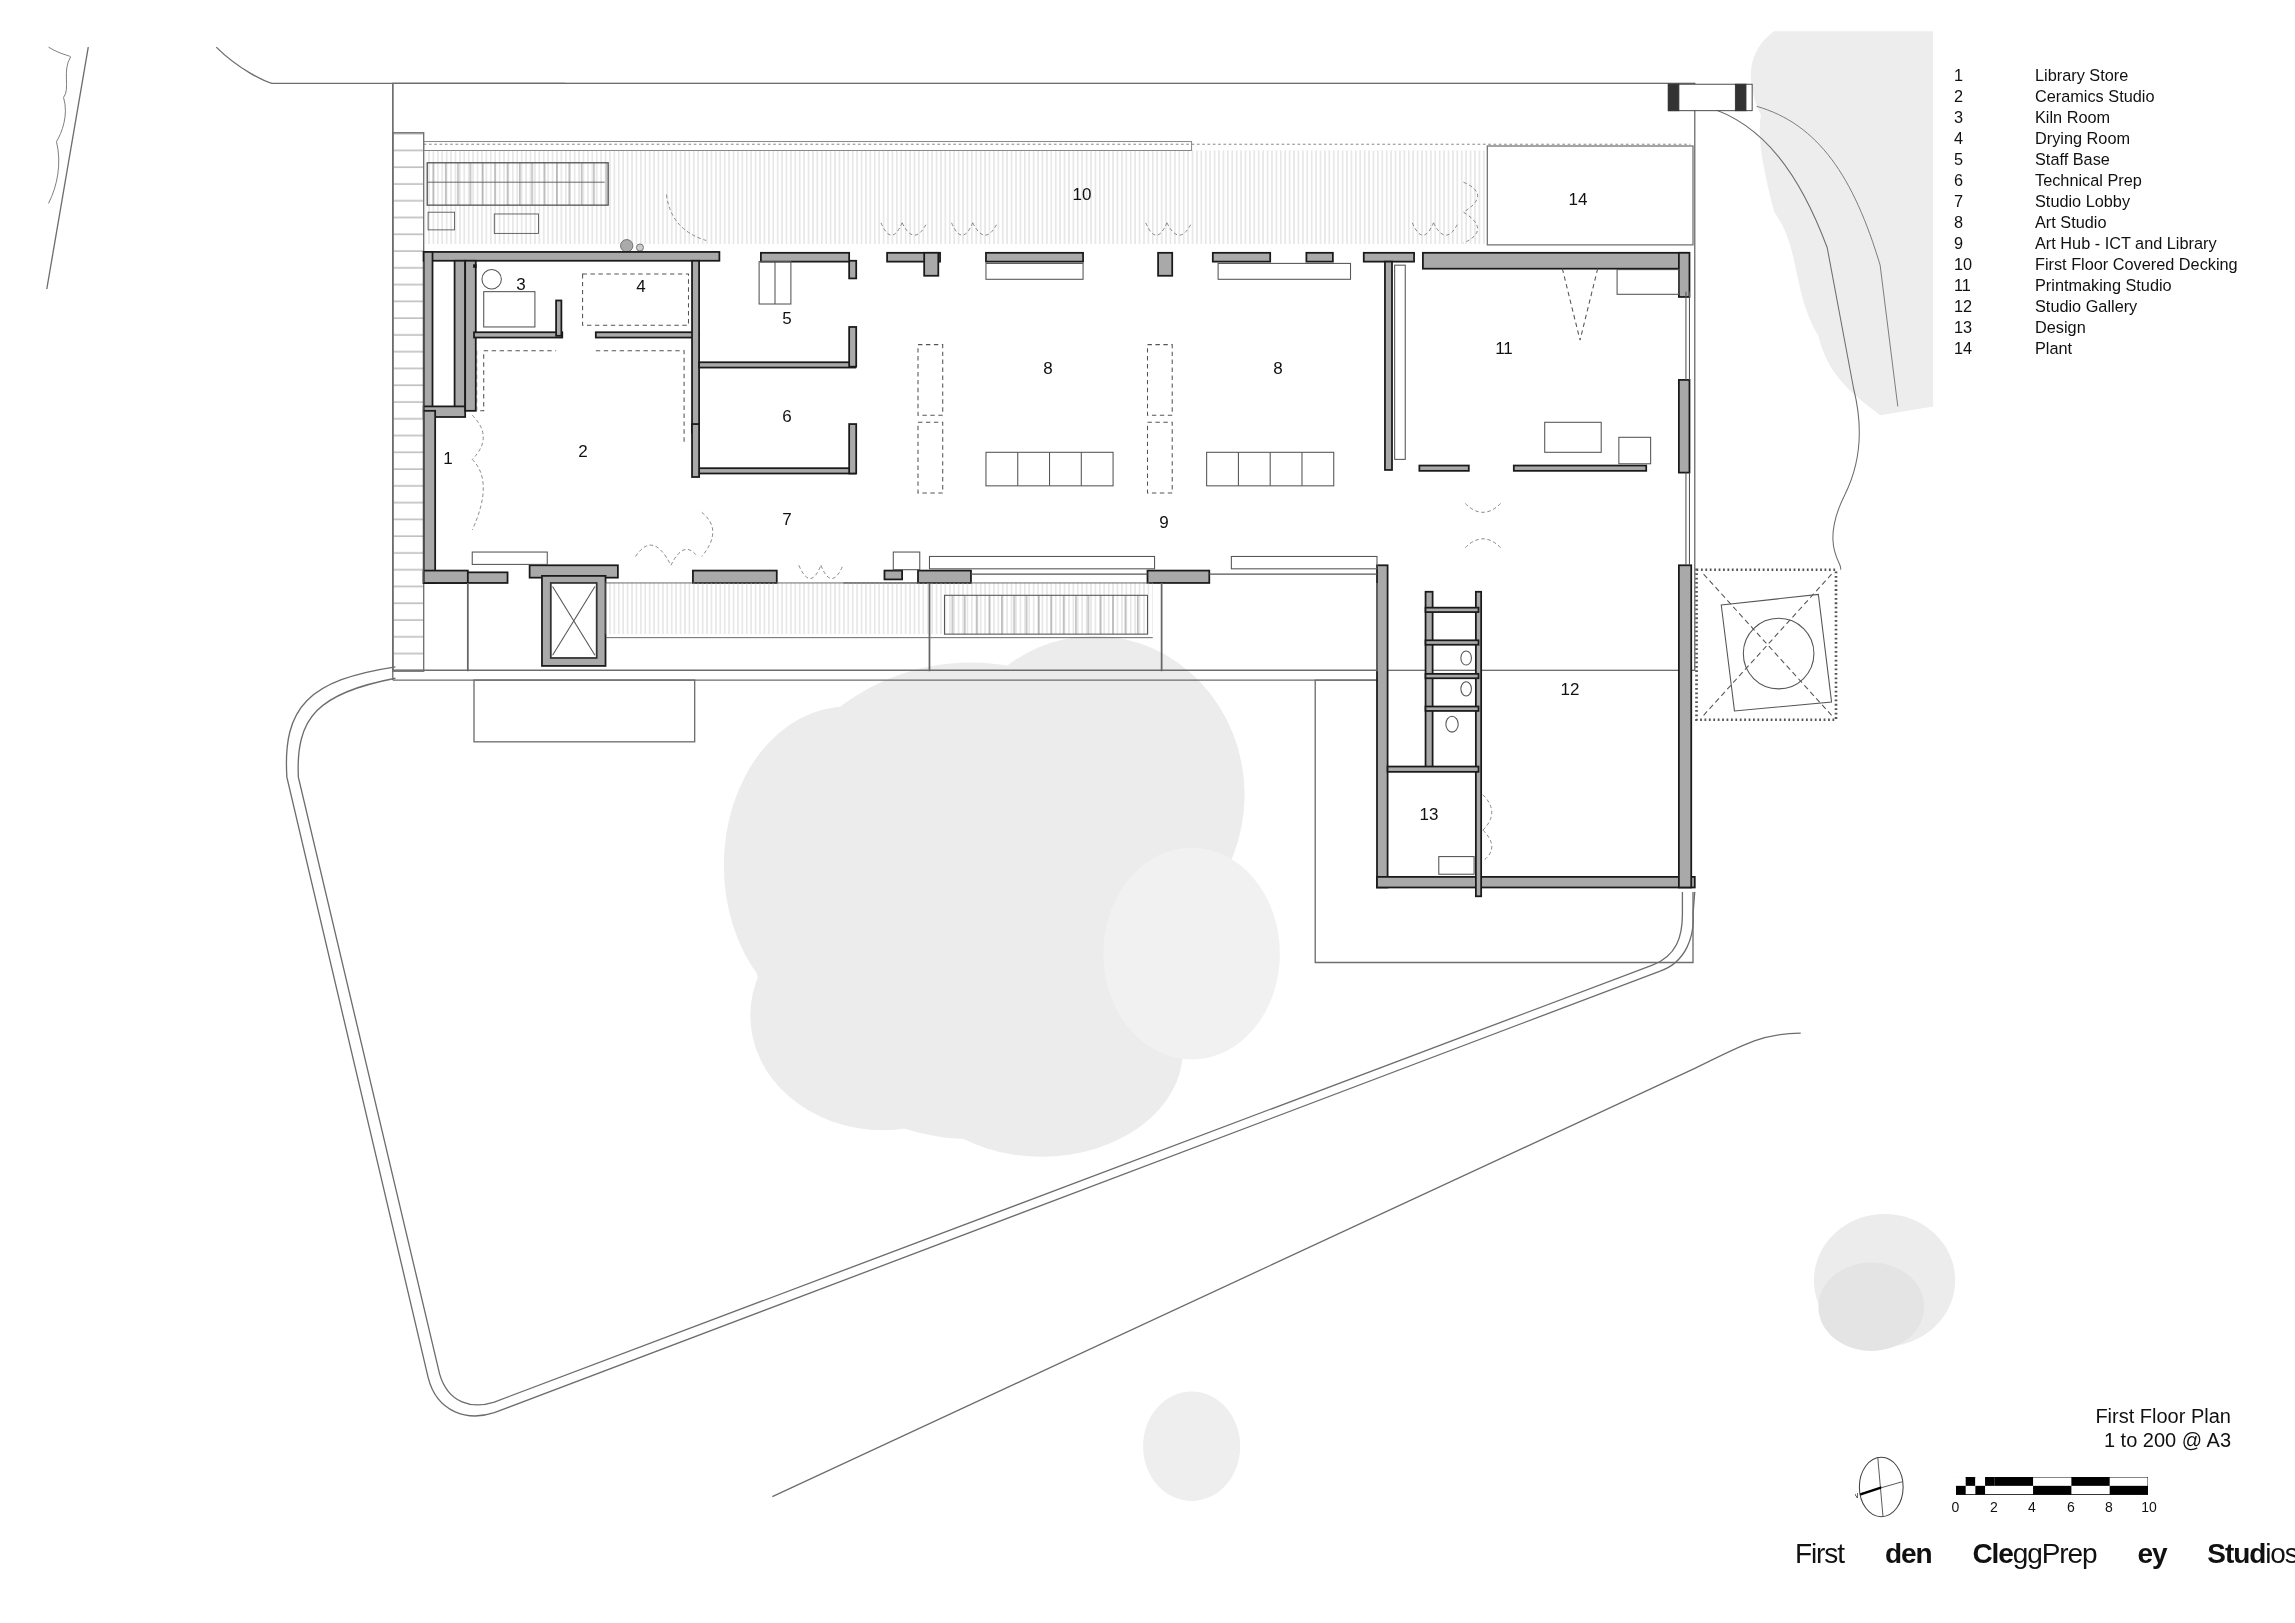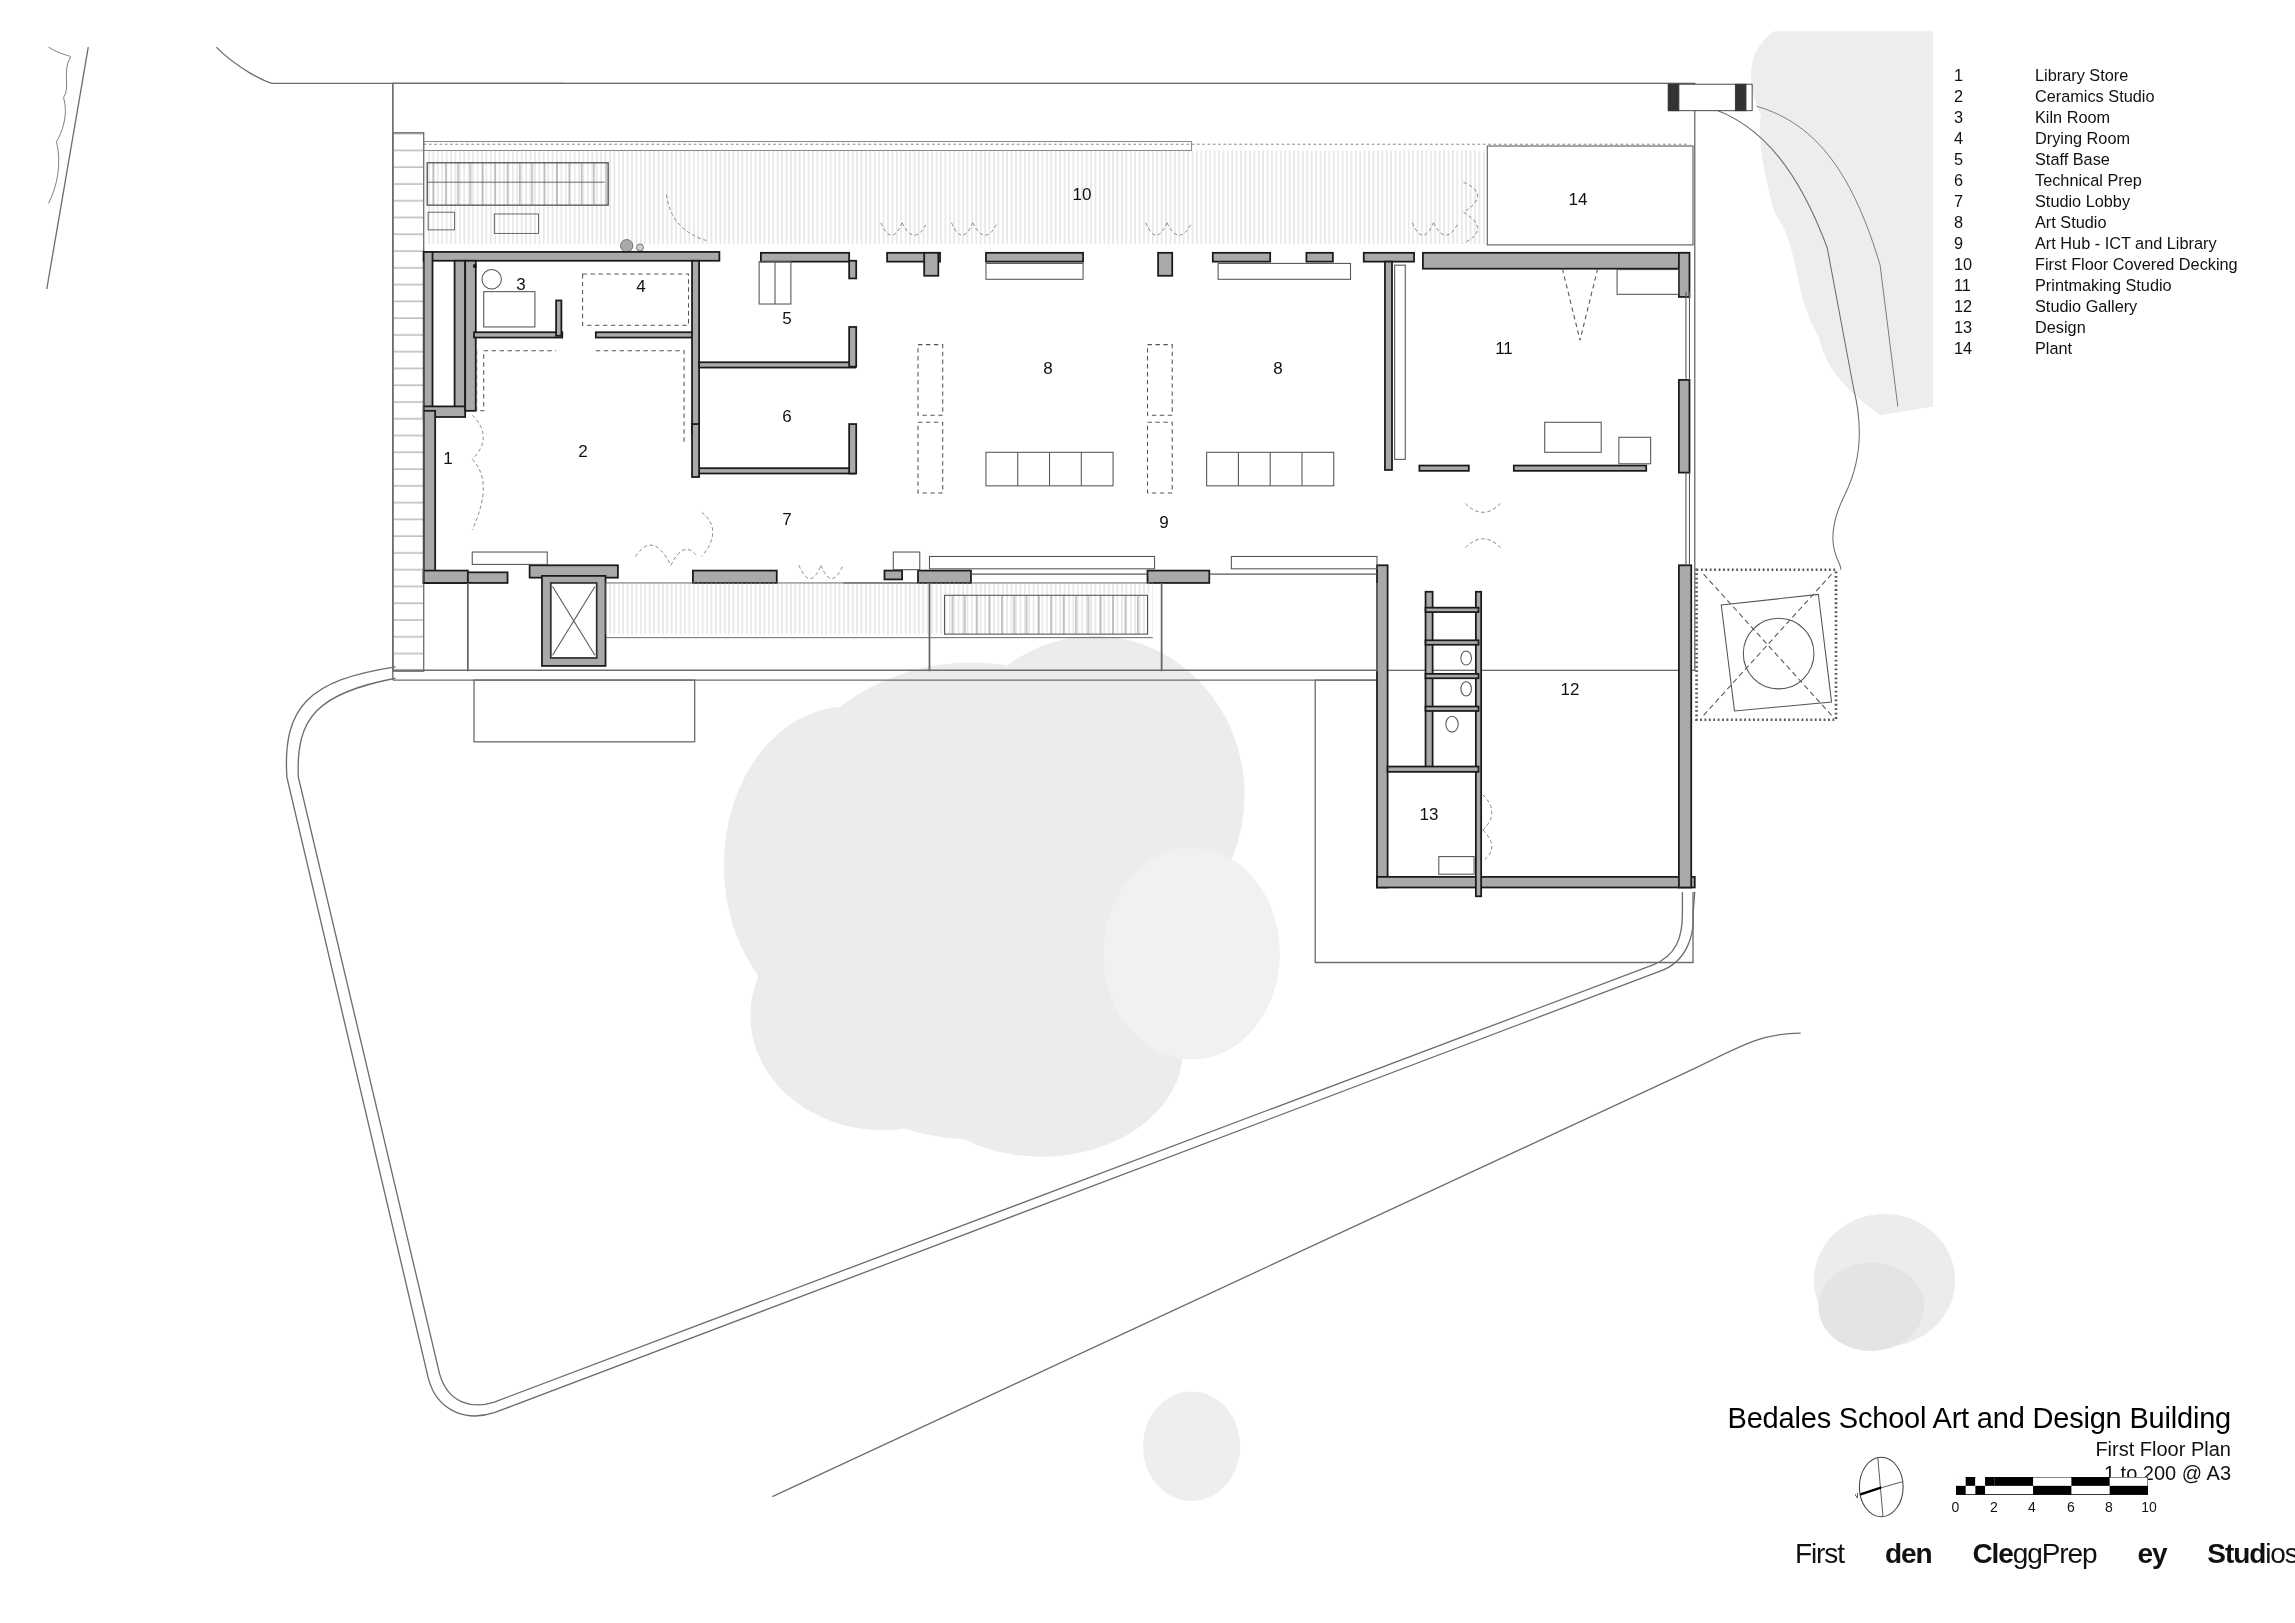--- a/index.html
+++ b/index.html
@@ -338,21 +338,20 @@
       <span class="legend-num">13</span>
       <span>Design</span>
     </div>
   <div class="legend-row">
       <span class="legend-num">14</span>
       <span>Plant</span>
     </div>
 </div>
 
 <div class="title-block">
-  <div class="title">Bedales School Art and Design Building</div>
   <div class="subtitle">First Floor Plan</div>
   <div class="subtitle">1 to 200 @ A3</div>
 </div>
 
 <svg class="north" viewBox="0 0 56 72">
   <ellipse cx="30" cy="36" rx="25" ry="34" fill="none" stroke="#444" stroke-width="1.2"></ellipse>
   <line x1="26" y1="2" x2="32" y2="70" stroke="#444" stroke-width="1"></line>
   <line x1="5" y1="44" x2="54" y2="30" stroke="#444" stroke-width="1"></line>
   <polygon points="6,43 30,35 30,38 6,46" fill="#000"></polygon>
   <text x="-2" y="48" font-size="8" font-family="Liberation Sans, sans-serif">N</text>

